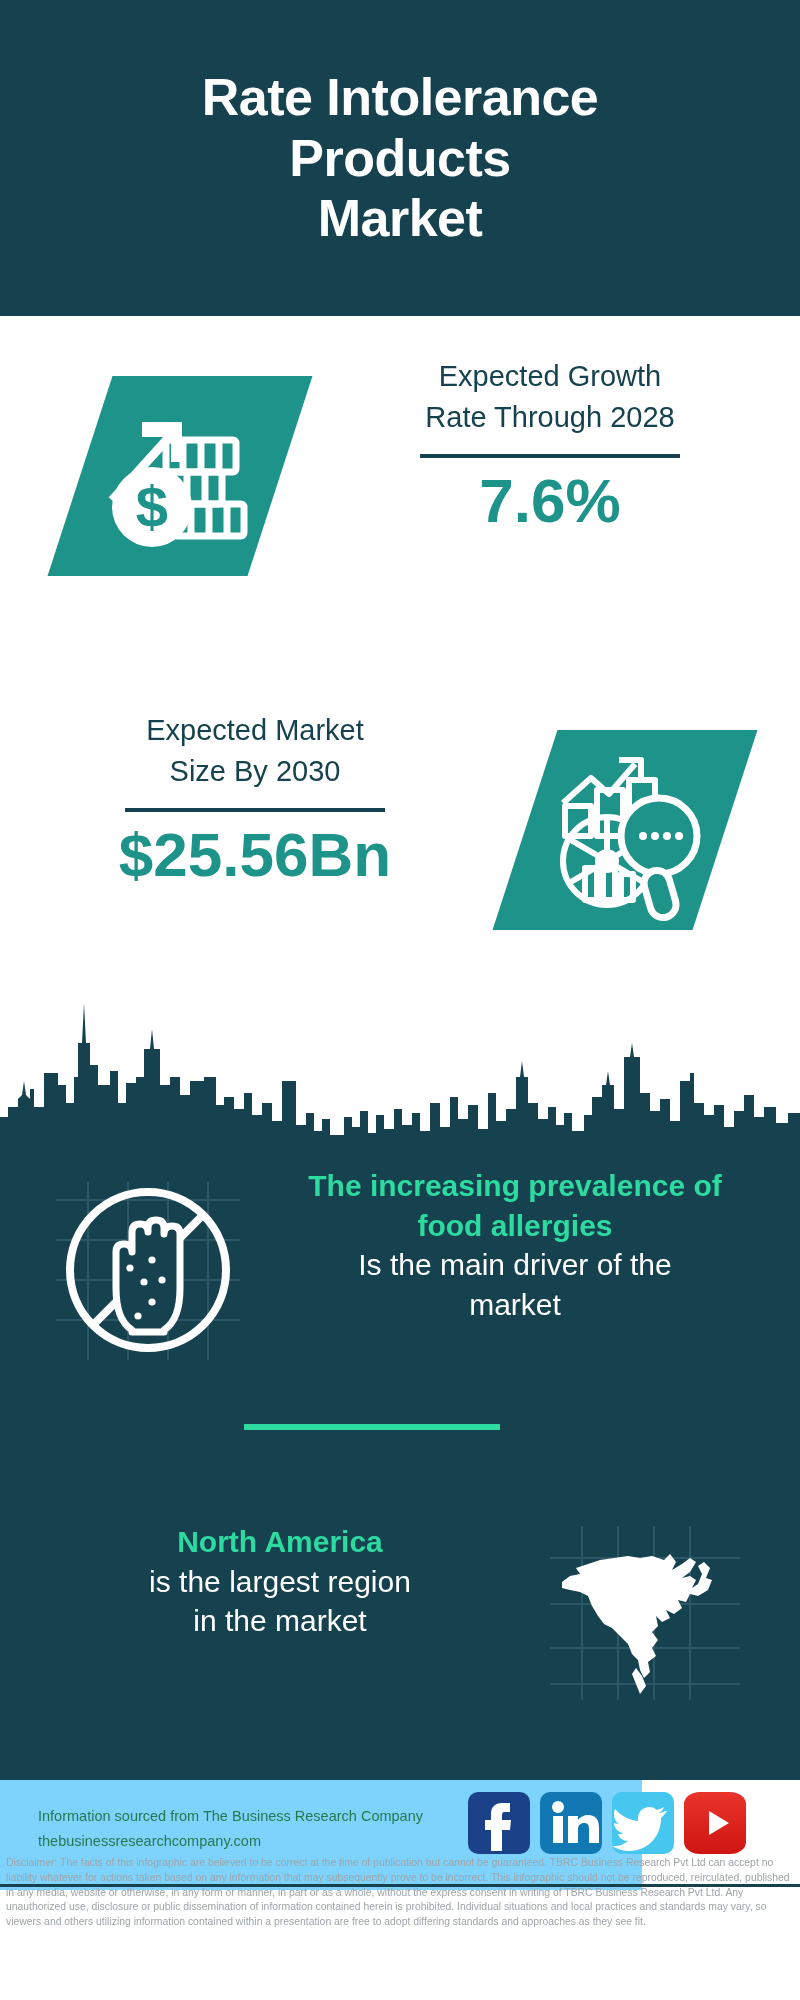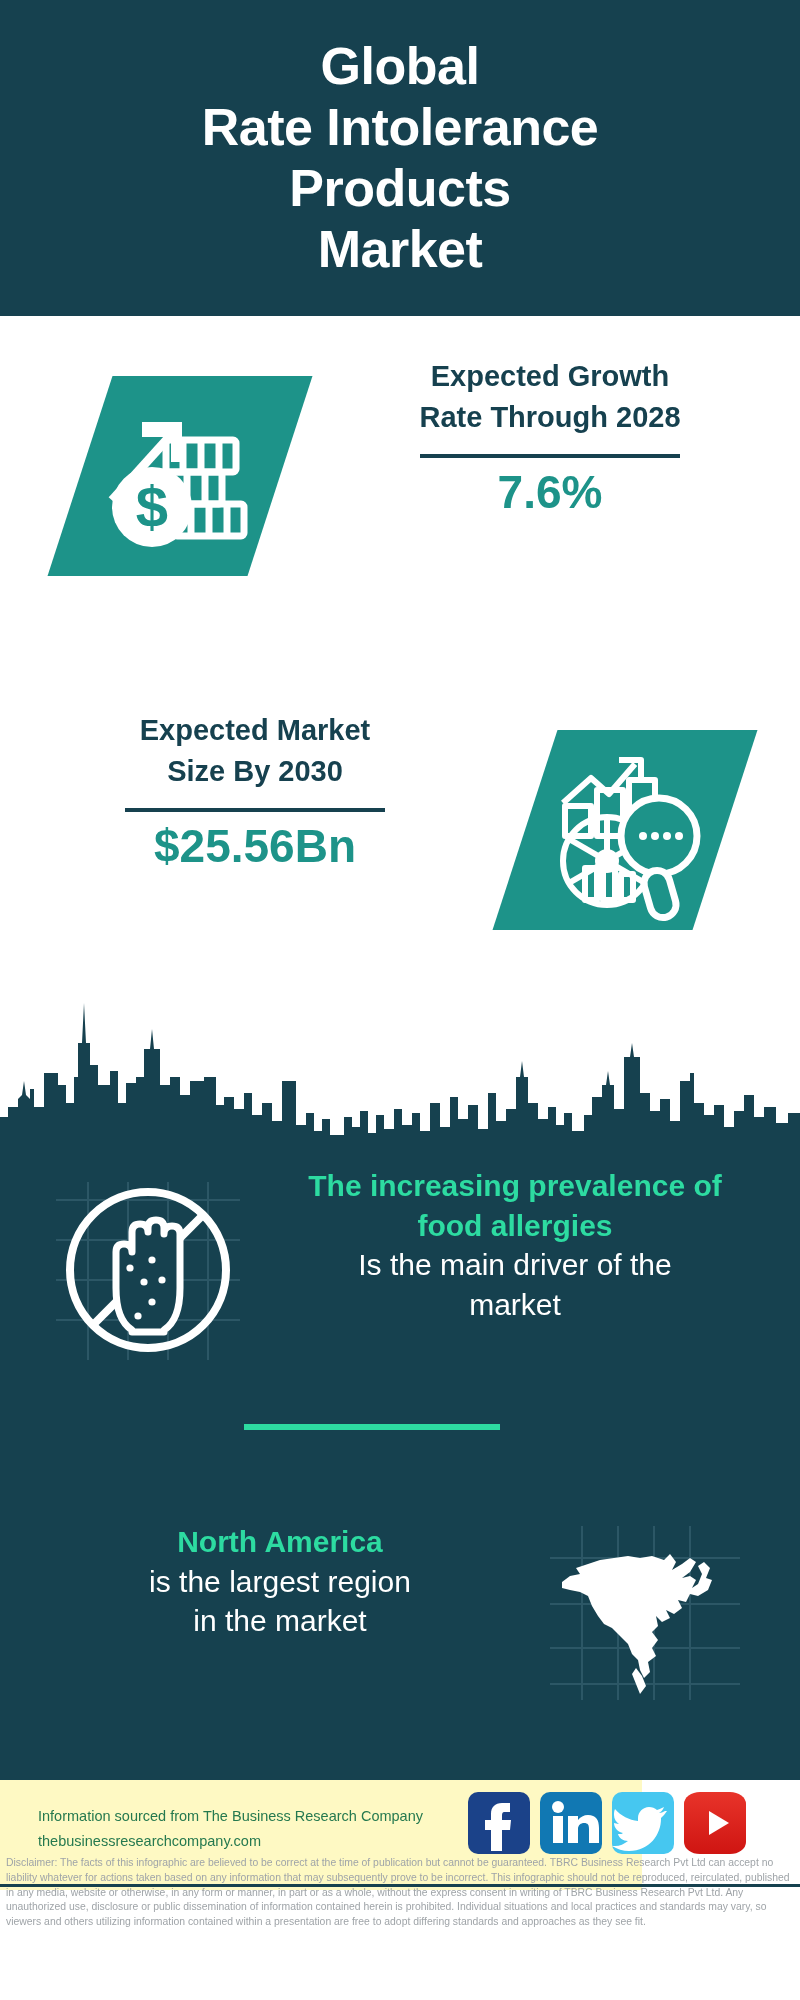--- a/index.html
+++ b/index.html
@@ -28,26 +28,26 @@
   .growth { position:absolute; left:0; top:316px; width:800px; height:320px; }
   .para {
     position:absolute; background:#1d9389;
     transform:skewX(-18deg);
   }
   .para-growth { left:80px; top:60px; width:200px; height:200px; }
   .icon-growth { position:absolute; left:78px; top:58px; width:204px; height:204px; }
 
   .growth-text { position:absolute; left:330px; top:40px; width:440px; text-align:center; }
   .label-dark {
-    color:#16414f; font-size:29px; font-weight:bold; line-height:1.42;
+    color:#16414f; font-size:29px; font-weight:normal; line-height:1.42;
   }
   .rule-dark {
     width:260px; height:4px; background:#16414f; margin:16px auto 10px auto;
   }
-  .value-teal { color:#1d9389; font-size:46px; font-weight:bold; line-height:1.05; }
+  .value-teal { color:#1d9389; font-size:62px; font-weight:bold; line-height:1.05; }
 
   
   .msize { position:absolute; left:0; top:690px; width:739px; height:310px; }
   .msize-text { position:absolute; left:35px; top:20px; width:440px; text-align:center; }
   .para-msize { left:525px; top:40px; width:200px; height:200px; }
   .icon-msize { position:absolute; left:523px; top:38px; width:204px; height:204px; }
 
   
   .darkbody {
     position:absolute; left:0; top:1135px; width:800px; height:645px;
@@ -66,21 +66,21 @@
     position:absolute; left:244px; top:1424px; width:256px; height:6px;
     background:#2ddba1;
   }
 
   
   .region { position:absolute; left:0; top:1510px; width:800px; height:230px;padding-left:24px; }
   .region-text { position:absolute; left:40px; top:12px; width:480px; text-align:center; }
   .region-map { position:absolute; left:540px; top:8px; width:210px; height:190px; }
 
   
-  .footer { position:absolute; left:0; top:1780px; width:642px; height:110px; background:#fef9c3; }
+  .footer { position:absolute; left:0; top:1780px; width:642px; height:110px; background:#7dd3fc; }
   .src-text { position:absolute; left:38px; top:24px; width:420px; }
   .src-line { color:#25794f; font-size:14.5px; line-height:1.75; white-space:nowrap; }
   .socials { position:absolute; left:468px; top:12px; display:flex; gap:10px; }
   .sbtn { width:62px; height:62px; border-radius:10px; position:relative; }
   .sb-fb { background:#1b4289; }
   .sb-li { background:#1178b3; }
   .sb-tw { background:#46c7f0; }
   .sb-yt { background:linear-gradient(180deg,#e8342a,#cf1512); border-radius:16px/12px; }
 
   .footer-sep { position:absolute; left:0; top:1884px; width:800px; height:3px; background:#16414f; }
@@ -90,21 +90,20 @@
     color:#9fa4a8; font-size:10.4px; line-height:1.42; text-align:left;
   }
 </style>
 </head>
 <body>
 
 <div class="page">
 
   <div class="header">
     <h1>
-      <span class="ln">Global</span>
       <span class="ln">Rate Intolerance</span>
       <span class="ln">Products</span>
       <span class="ln">Market</span>
     </h1>
   </div>
 
   <div class="growth">
     <div class="para para-growth"></div>
     <svg class="icon-growth" viewBox="0 0 204 204">
       <g fill="none" stroke="#ffffff" stroke-width="9" stroke-linecap="square">

